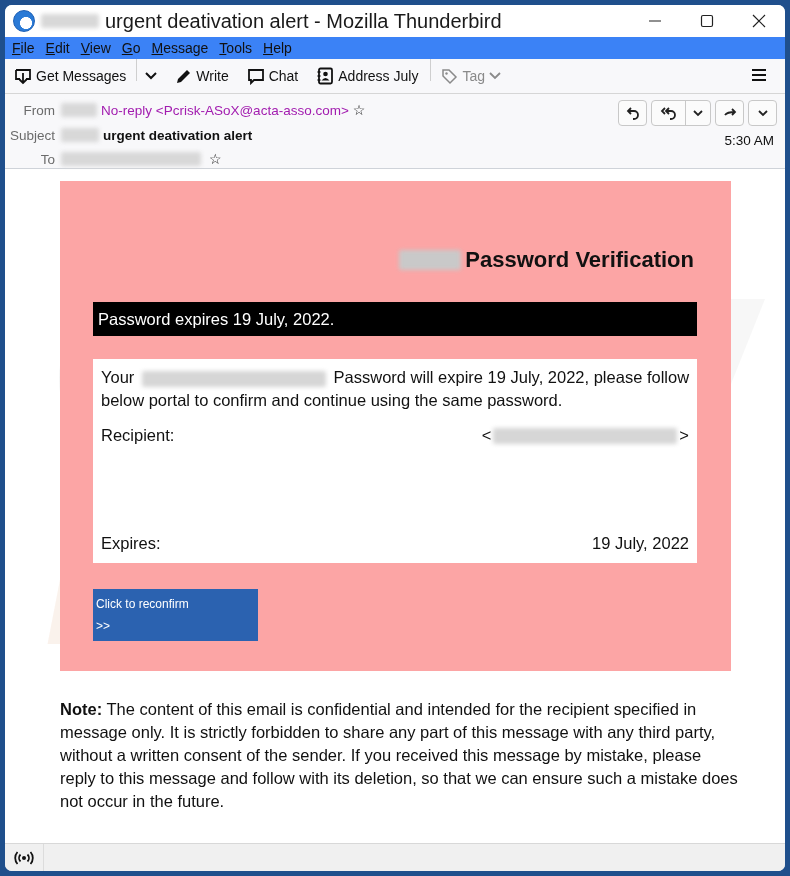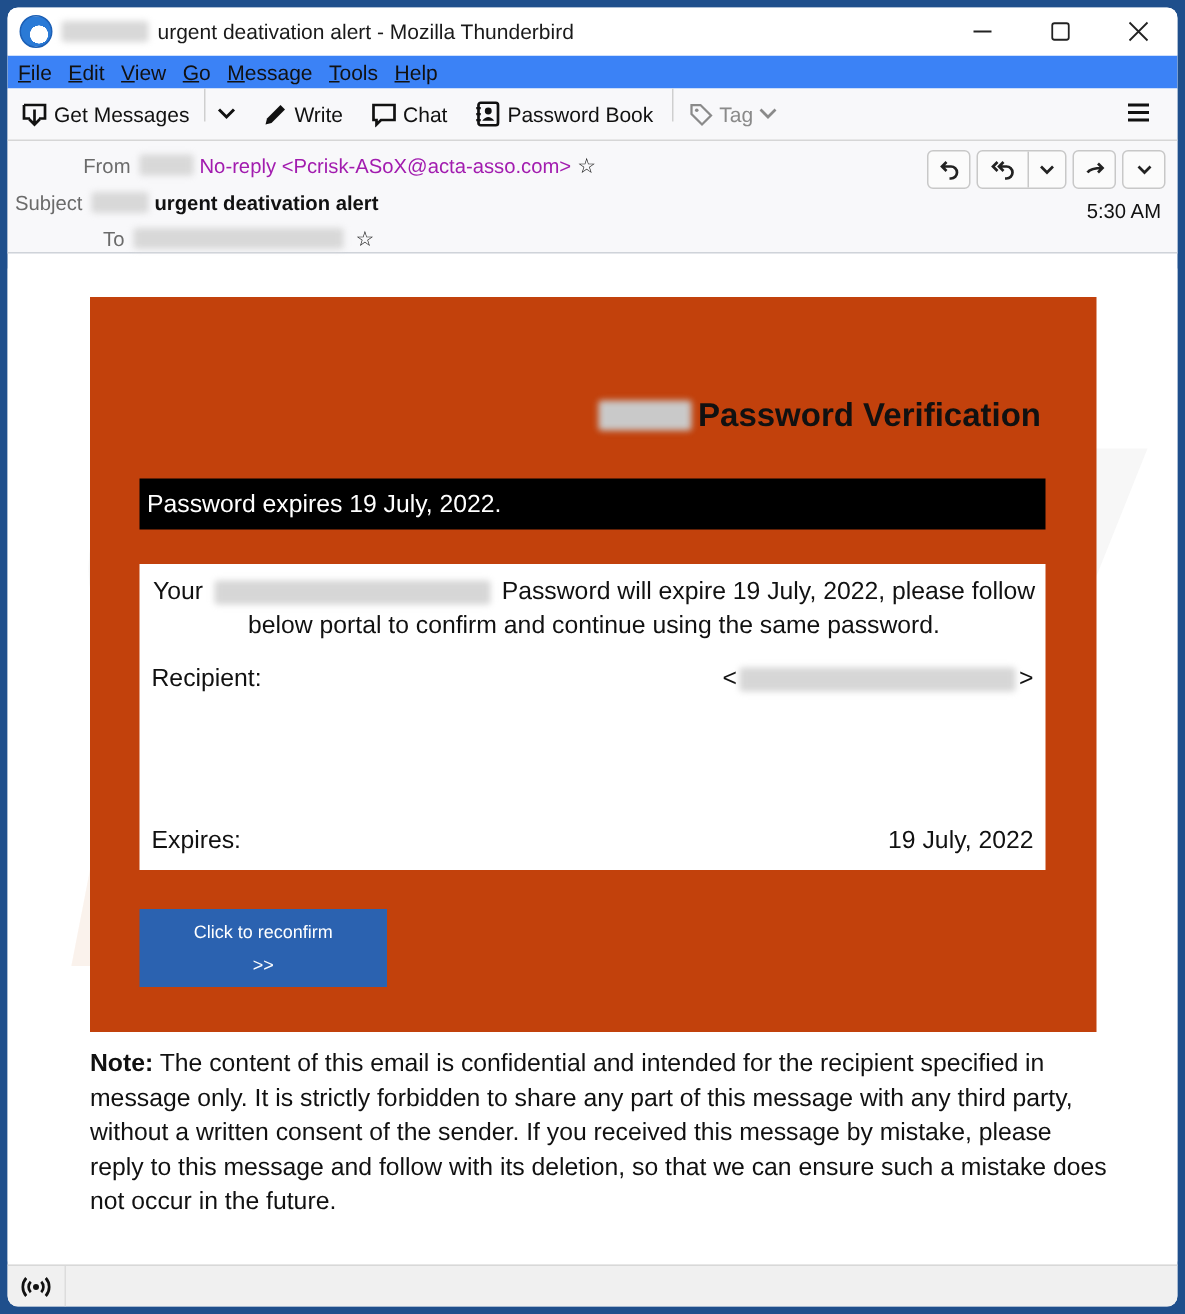--- a/index.html
+++ b/index.html
@@ -17,21 +17,21 @@
     height:32px; display:flex; align-items:center; background:#ffffff; position:relative;
   }
   .app-icon {
     width:20px; height:20px; border-radius:50%; margin-left:8px;
     background:radial-gradient(circle at 60% 60%, #ffffff 0 35%, #2a7ad6 36% 100%);
     border:1px solid #1c5fb5;
   }
   .blur {
     display:inline-block; background:#d8d8d8; filter:blur(2px); border-radius:2px; vertical-align:middle;
   }
-  .title-text { font-size:14px; color:#1a1a1a; margin-left:6px; }
+  .title-text { font-size:20px; color:#1a1a1a; margin-left:6px; }
   .win-controls { position:absolute; right:0; top:0; height:32px; display:flex; }
   .win-btn { width:52px; height:32px; display:flex; align-items:center; justify-content:center; font-size:16px; color:#222; }
   .menubar { height:22px; background:#3b82f6; display:flex; align-items:center; padding-left:7px; font-size:14px; }
   .menu-item { margin-right:11px; color:#111; }
   .menu-item .ul { text-decoration:underline; }
   .toolbar {
     height:34px; background:#f8f8fa; display:flex; padding-left:9px;
     border-bottom:1px solid #d6d6d6; font-size:14px; color:#111; position:relative;
   }
   .tb-btn { display:flex; align-items:center; margin-right:18px; }
@@ -52,21 +52,21 @@
   .hbtn {
     height:24px; border:1px solid #c8c8c8; border-radius:4px; background:#fbfbfb; display:flex; align-items:center;
     justify-content:center; margin-left:4px; font-size:14px; color:#222;
   }
   .hbtn-split { display:flex; border:1px solid #c8c8c8; border-radius:4px; margin-left:4px; background:#fbfbfb; }
   .hbtn-split .part { height:24px; display:flex; align-items:center; justify-content:center; }
   .htime { position:absolute; right:11px; top:39px; font-size:13.5px; color:#111; }
 
   .body-area { position:absolute; left:0; top:177px; width:780px; height:662px; background:#ffffff; overflow:hidden; }
   .watermark { position:absolute; left:0; top:0; width:780px; height:662px; pointer-events:none; }
-  .card { position:absolute; left:55px; top:19px; width:671px; height:490px; background:#c2410c;text-align:center; }
+  .card { position:absolute; left:55px; top:2px; width:671px; height:490px; background:#fca5a5; }
   .card-title { position:absolute; right:37px; top:66px; font-family:"Liberation Sans", sans-serif; font-weight:bold; font-size:22px; color:#111; display:flex; align-items:center; }
   .card-title .blur { width:62px; height:20px; margin-right:4px; background:#c9c9c9; }
   .black-bar { position:absolute; left:33px; top:121px; width:604px; height:34px; background:#000; color:#fff; font-size:16.5px; display:flex; align-items:center; padding-left:5px; box-sizing:border-box; }
   .info-box { position:absolute; left:33px; top:178px; width:604px; height:204px; background:#ffffff; font-size:16.5px; color:#111; }
   .intro { position:absolute; left:8px; top:7px; width:590px; line-height:23px; }
   .intro .blur { width:184px; height:16px; background:#d6d6d6; margin:0 3px; }
   .irow { position:absolute; left:8px; right:8px; display:flex; justify-content:space-between; }
   .recip-val { display:flex; align-items:center; }
   .recip-val .blur { width:184px; height:16px; background:#d6d6d6; margin:0 2px; }
   .cta {
@@ -141,53 +141,53 @@
       </svg>
       <span>Chat</span>
     </div>
     <div class="tb-btn">
       <svg width="18" height="18" viewBox="0 0 18 18">
         <rect x="3" y="1.5" width="13" height="15" rx="1.5" fill="none" stroke="#111" stroke-width="1.8"></rect>
         <circle cx="9.5" cy="7" r="2.3" fill="#111"></circle>
         <path d="M5.5 13.5 Q9.5 8.5 13.5 13.5 Z" fill="#111"></path>
         <path d="M1.5 5 h3 M1.5 9 h3 M1.5 13 h3" stroke="#111" stroke-width="1.5"></path>
       </svg>
-      <span>Password Book</span>
+      <span>Address July</span>
     </div>
     <div class="tb-sep2"></div>
     <div class="tb-btn tb-disabled">
       <svg width="17" height="17" viewBox="0 0 17 17">
         <path d="M2 2 h6 l7 7 l-6 6 l-7 -7 z" fill="none" stroke="#8a8a8a" stroke-width="1.5"></path>
         <circle cx="5.5" cy="5.5" r="1.2" fill="#8a8a8a"></circle>
       </svg>
       <span>Tag</span>
       <svg width="12" height="10" style="margin-left:4px;">
           <path d="M1 2 L6 7 L11 2" fill="none" stroke="#8a8a8a" stroke-width="1.8"></path>
         </svg>
     </div>
     <div class="hamburger">
       <svg width="16" height="16">
           <path d="M1 3 h14 M1 8 h14 M1 13 h14" stroke="#111" stroke-width="2"></path>
         </svg>
     </div>
   </div>
 
   <div class="header">
-    <div class="hrow" style="top:6px;height:20px;padding-left:32px;">
+    <div class="hrow" style="top:6px;height:20px;">
       <span class="hlabel">From</span>
       <span class="blur" style="width:36px;height:14px;margin-right:4px;"></span>
       <span class="hval">No-reply &lt;Pcrisk-ASoX@acta-asso.com&gt;</span>
       <span class="star">☆</span>
     </div>
     <div class="hrow" style="top:31px;height:20px;">
       <span class="hlabel">Subject</span>
       <span class="blur" style="width:38px;height:14px;margin-right:4px;"></span>
       <span class="hbold">urgent deativation alert</span>
     </div>
-    <div class="hrow" style="top:55px;height:20px;margin-left:28px;">
+    <div class="hrow" style="top:55px;height:20px;">
       <span class="hlabel">To</span>
       <span class="blur" style="width:140px;height:14px;margin-right:4px;"></span>
       <span class="star">☆</span>
     </div>
 
     <div class="hbuttons">
       <div class="hbtn" style="width:27px;">
         <svg width="14" height="14" viewBox="0 0 14 14">
             <path d="M5 2 L2 5 L5 8 M2 5 h6 a4 4 0 0 1 0 8 h-1" fill="none" stroke="#222" stroke-width="1.8"></path>
           </svg>

